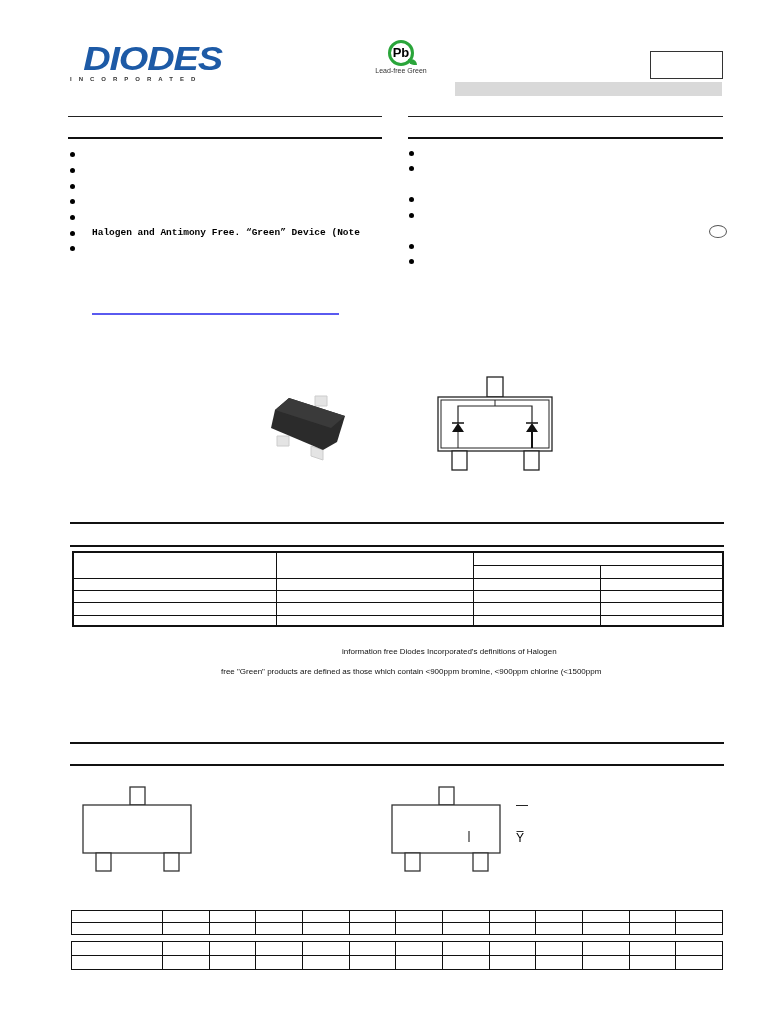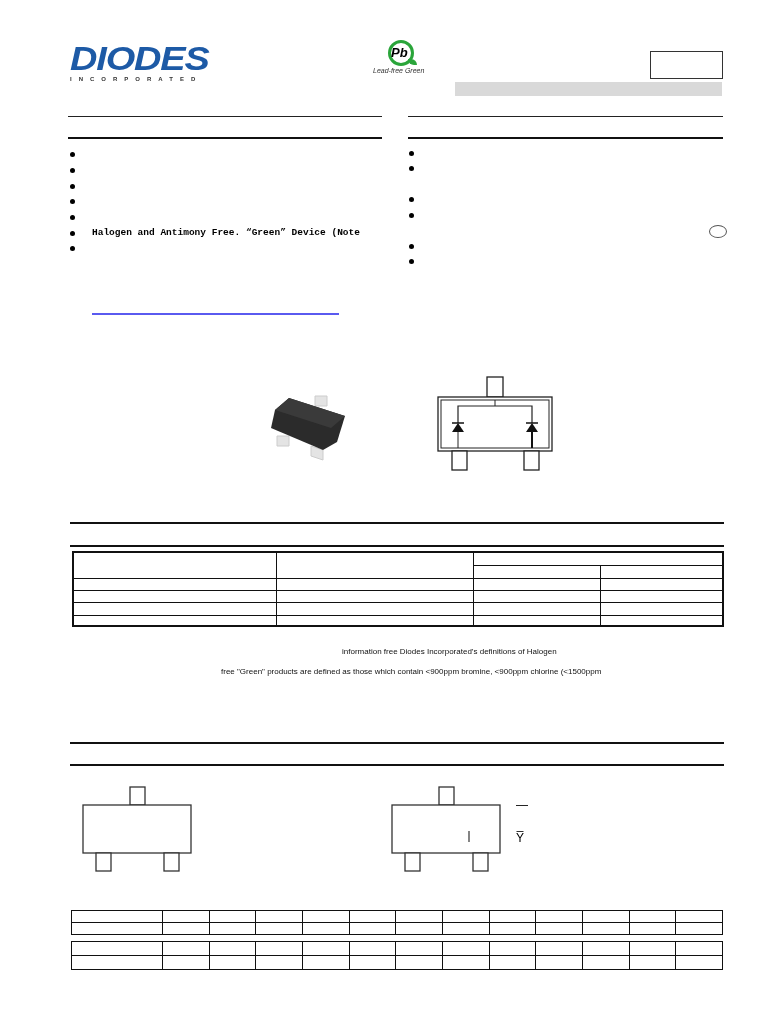--- a/index.html
+++ b/index.html
@@ -1,21 +1,21 @@
 <!DOCTYPE html>
 <html><head>
 <meta charset="utf-8">
 <style>
   html,body{margin:0;padding:0;background:#fff;}
   body{width:768px;height:1024px;position:relative;overflow:hidden;font-family:"Liberation Sans",sans-serif;color:#000;}
   .abs{position:absolute;}
-  .logo{left:70px;top:43px;width:132px;height:40px;}
+  .logo{left:70px;top:43px;width:132px;height:40px;text-align:right;}
   .logo-text{font-family:"Liberation Sans",sans-serif;font-weight:bold;font-size:33px;color:#1d5aa6;letter-spacing:-1px;line-height:32px;font-style:italic;transform:scaleX(1.15);transform-origin:left;}
   .logo-sub{font-size:6px;letter-spacing:7px;color:#333;font-weight:bold;margin-top:1px;}
-  .pb{left:373px;top:40px;width:56px;height:42px;font-style:italic;}
+  .pb{left:373px;top:40px;width:56px;height:42px;text-align:center;}
   .pb-circle{width:26px;height:26px;border:3px solid #2aa53a;border-radius:50%;margin:0 auto;position:relative;box-sizing:border-box;}
   .pb-circle span{font-size:13px;font-weight:bold;line-height:20px;}
   .pb-leaf{position:absolute;right:-6px;bottom:-2px;width:9px;height:6px;background:#2aa53a;border-radius:0 8px 0 8px;}
   .pb-label{font-size:7px;color:#333;margin-top:1px;white-space:nowrap;}
   .partbox{left:650px;top:51px;width:71px;height:26px;border:1.5px solid #333;}
   .graybar{left:455px;top:82px;width:267px;height:14px;background:#d9d9d9;}
   .rule{height:0;border-top:2px solid #111;}
   .rule.thin{border-top:1.5px solid #222;}
   .bullet{width:5px;height:5px;border-radius:50%;background:#000;}
   .feat-text{font-size:9.5px;font-weight:bold;white-space:nowrap;}

